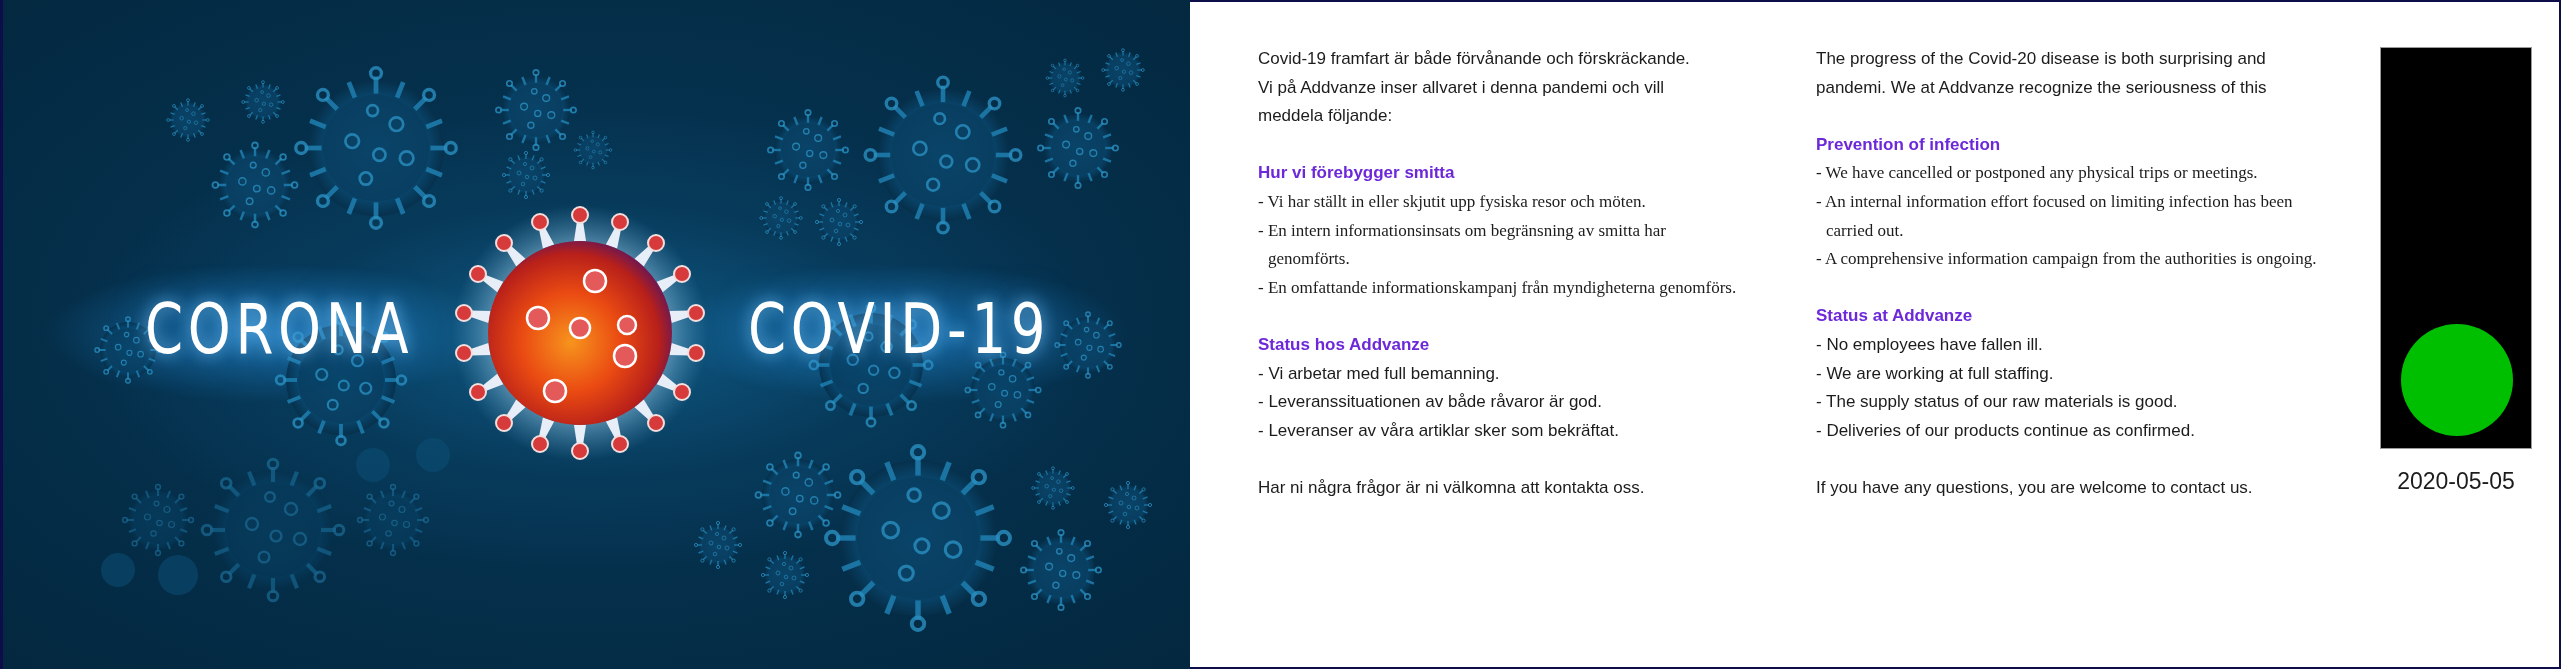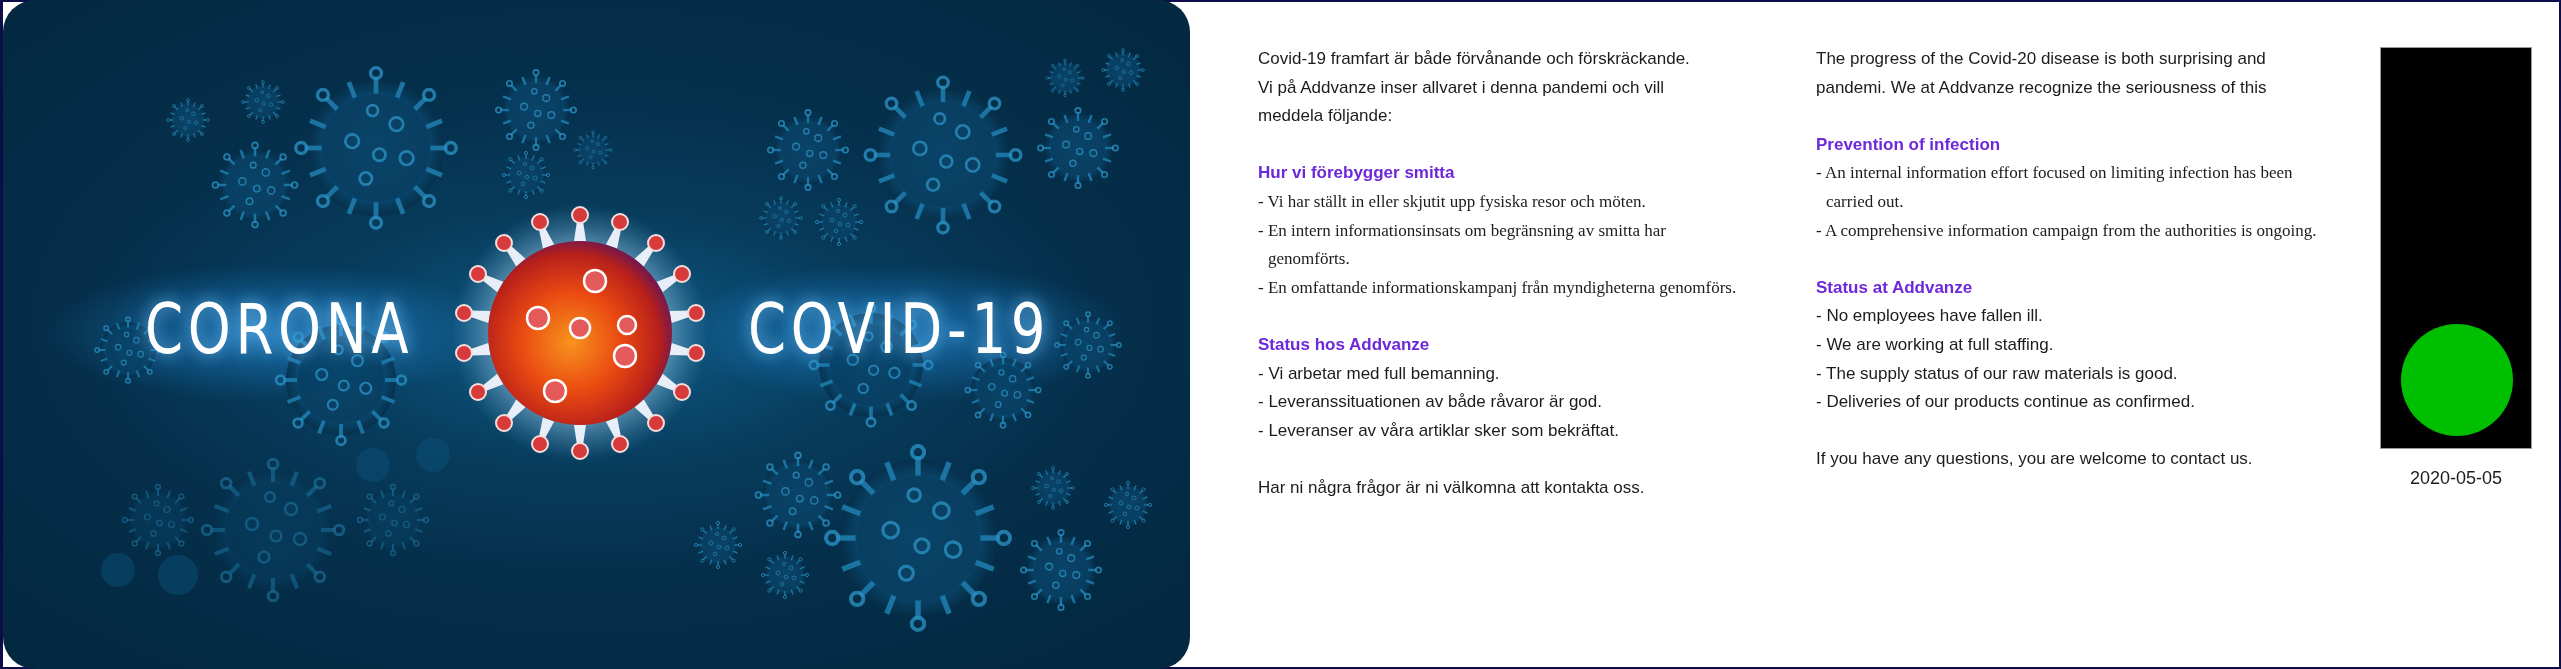--- a/index.html
+++ b/index.html
@@ -12,21 +12,20 @@
       position: absolute; left: 0; top: 0; width: 2561px; height: 669px;
       box-sizing: border-box; border: 2px solid #0d0d4a; border-left-width: 3px;
     }
     .banner {
       position: absolute; left: 3px; top: 0; width: 1187px; height: 669px;
       overflow: hidden;
       background:
         radial-gradient(ellipse 520px 230px at 590px 340px, #0f5a86 0%, #0b4a70 30%, #073a5a 60%, rgba(4,42,64,0) 100%),
         radial-gradient(ellipse 900px 500px at 590px 320px, #06395a 0%, #042c46 70%, #03273e 100%);
       background-color: #03273e;
-      border-radius: 32px;
     }
     .banner svg { position: absolute; left: 0; top: 0; }
     .banner-word {
       position: absolute; color: #ffffff;
       font-family: "DejaVu Sans", sans-serif; font-weight: normal;
       font-size: 70px; line-height: 70px; letter-spacing: 6px;
       transform: scaleX(0.78); transform-origin: left top;
       text-shadow: 0 0 18px rgba(120,200,255,0.85), 0 0 40px rgba(60,150,230,0.6);
       white-space: nowrap;
     }
@@ -47,21 +46,21 @@
     .traffic-light {
       position: absolute; left: 2381px; top: 48px; width: 150px; height: 400px;
       background: #000000; box-shadow: 0 0 0 1px #9a9a9a;
     }
     .lamp {
       position: absolute; left: 20px; bottom: 12px; width: 112px; height: 112px;
       border-radius: 50%;
     }
     .date {
       position: absolute; left: 2381px; top: 468px; width: 150px; text-align: center;
-      font-family: "Liberation Sans", "DejaVu Sans", sans-serif; font-size: 18px; color: #1c1c1c;
+      font-family: "Liberation Sans", "DejaVu Sans", sans-serif; font-size: 23px; color: #1c1c1c;
     }
   </style>
 </head>
 <body>
 
 <div class="frame"></div>
 
 <div class="banner">
   <svg width="1187" height="669" viewBox="0 0 1187 669">
     <defs>
@@ -244,20 +243,21 @@
     <p>- Leveranser av våra artiklar sker som bekräftat.</p>
     <div class="gap"></div>
     <p>Har ni några frågor är ni välkomna att kontakta oss.</p>
   </div>
 
   <div class="col col-en">
     <p>The progress of the Covid-20 disease is both surprising and</p>
     <p>pandemi. We at Addvanze recognize the seriousness of this</p>
     <div class="gap"></div>
     <p class="heading">Prevention of infection</p>
+    <p class="bullet" style="width:455px">- We have cancelled or postponed any physical trips or meetings.</p>
     <p class="bullet" style="width:500px">- An internal information effort focused on limiting infection has been carried out.</p>
     <p class="bullet" style="width:515px">- A comprehensive information campaign from the authorities is ongoing.</p>
     <div class="gap"></div>
     <p class="heading">Status at Addvanze</p>
     <p>- No employees have fallen ill.</p>
     <p>- We are working at full staffing.</p>
     <p>- The supply status of our raw materials is good.</p>
     <p>- Deliveries of our products continue as confirmed.</p>
     <div class="gap"></div>
     <p>If you have any questions, you are welcome to contact us.</p>

